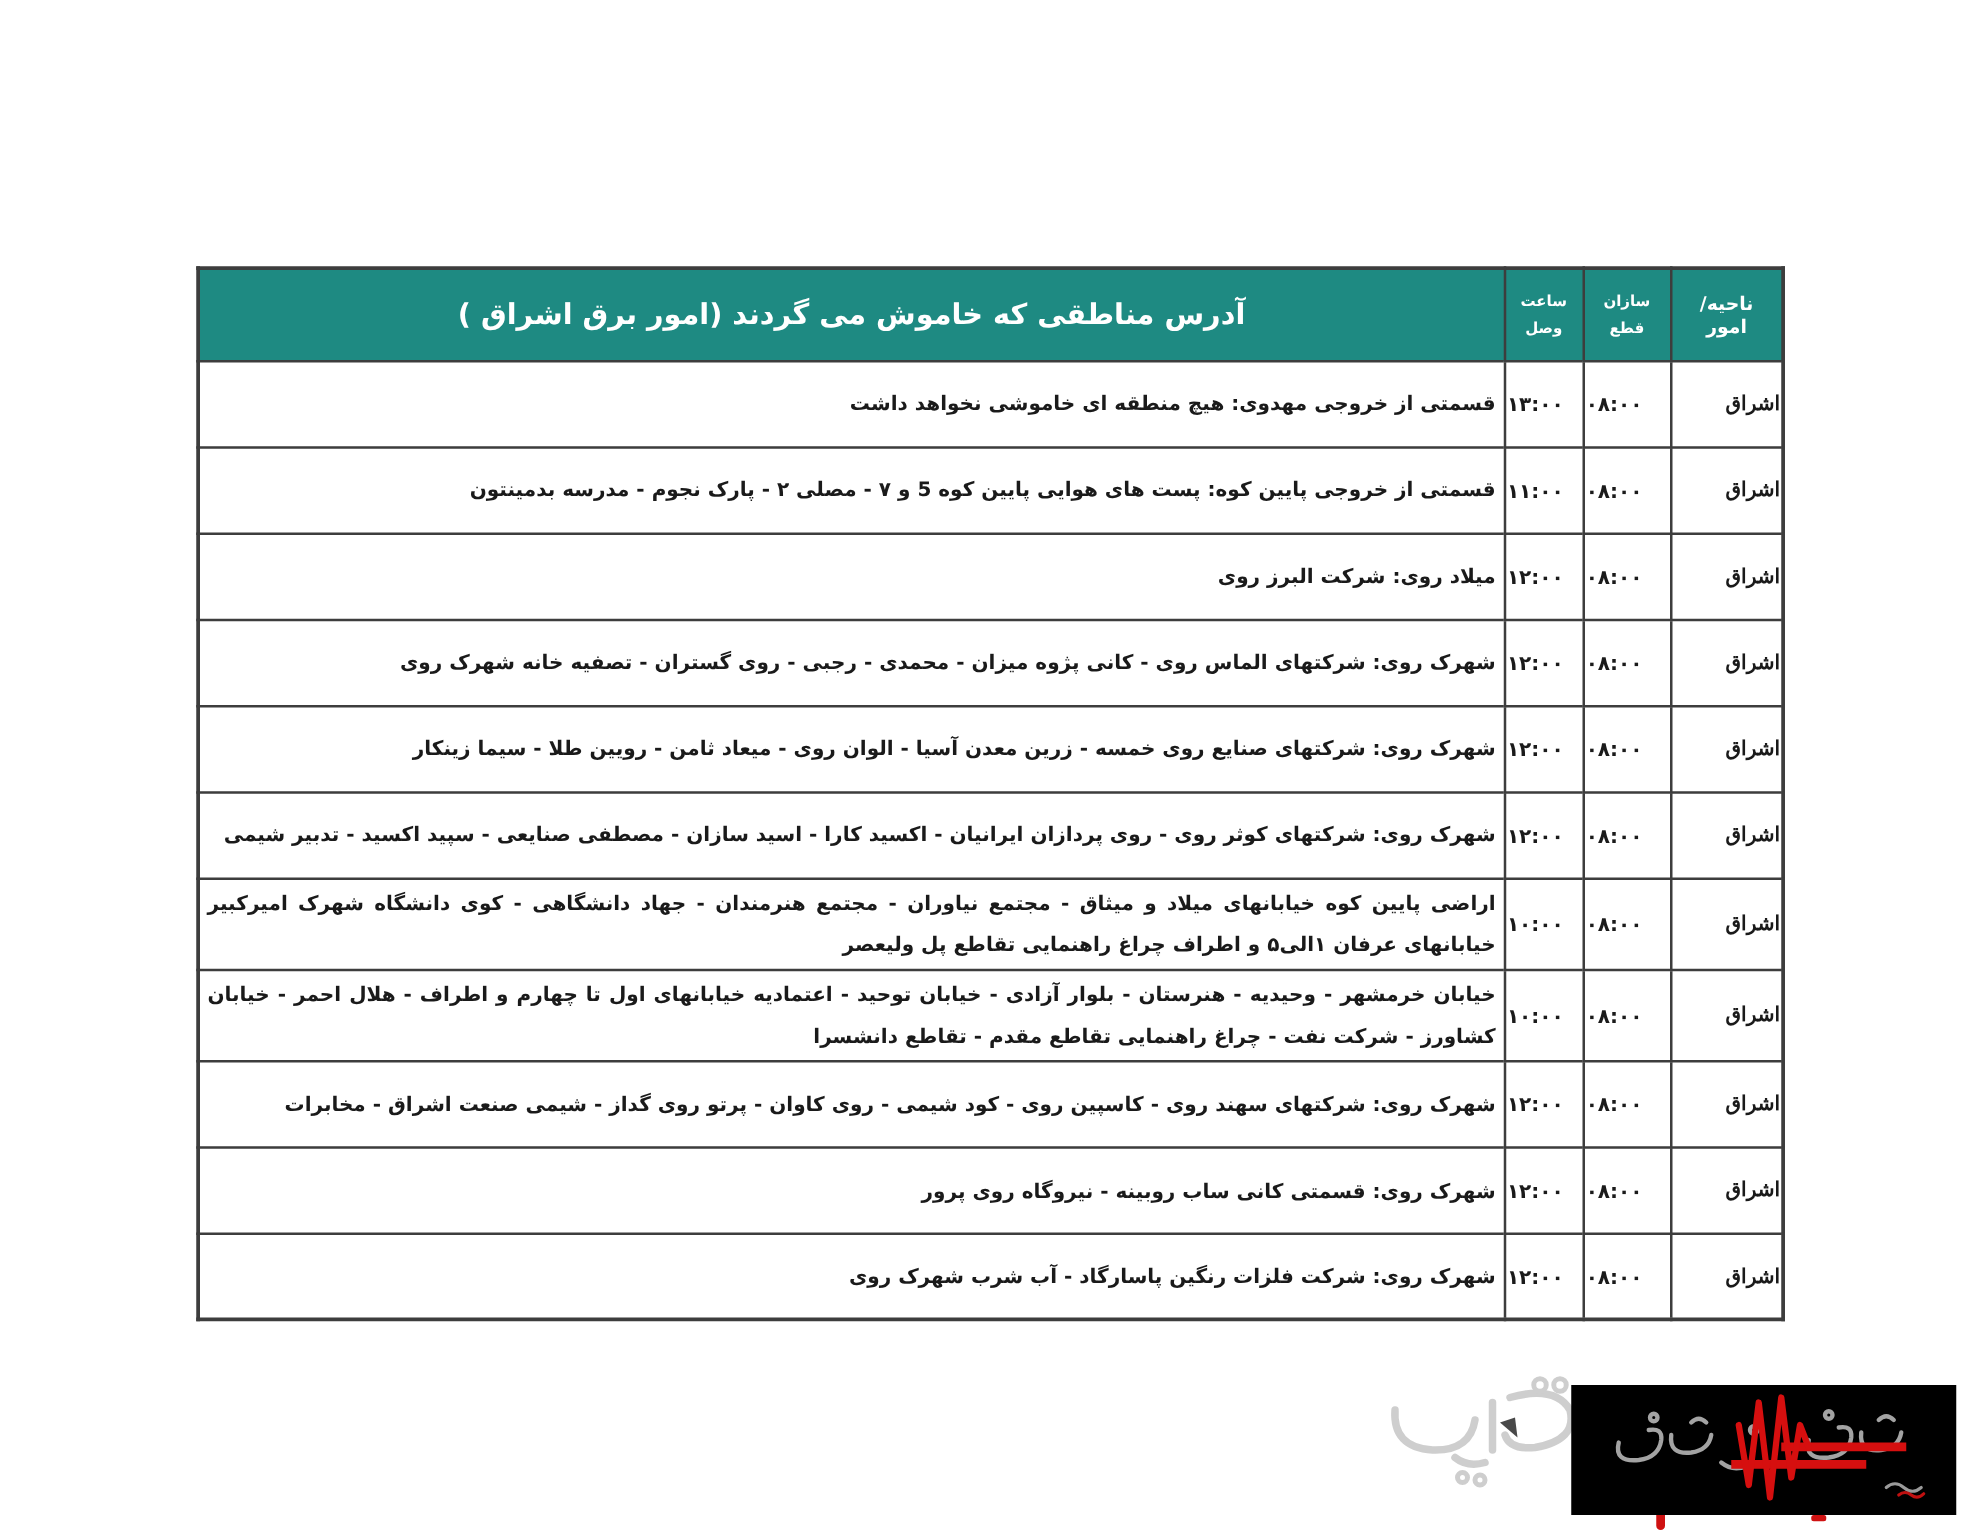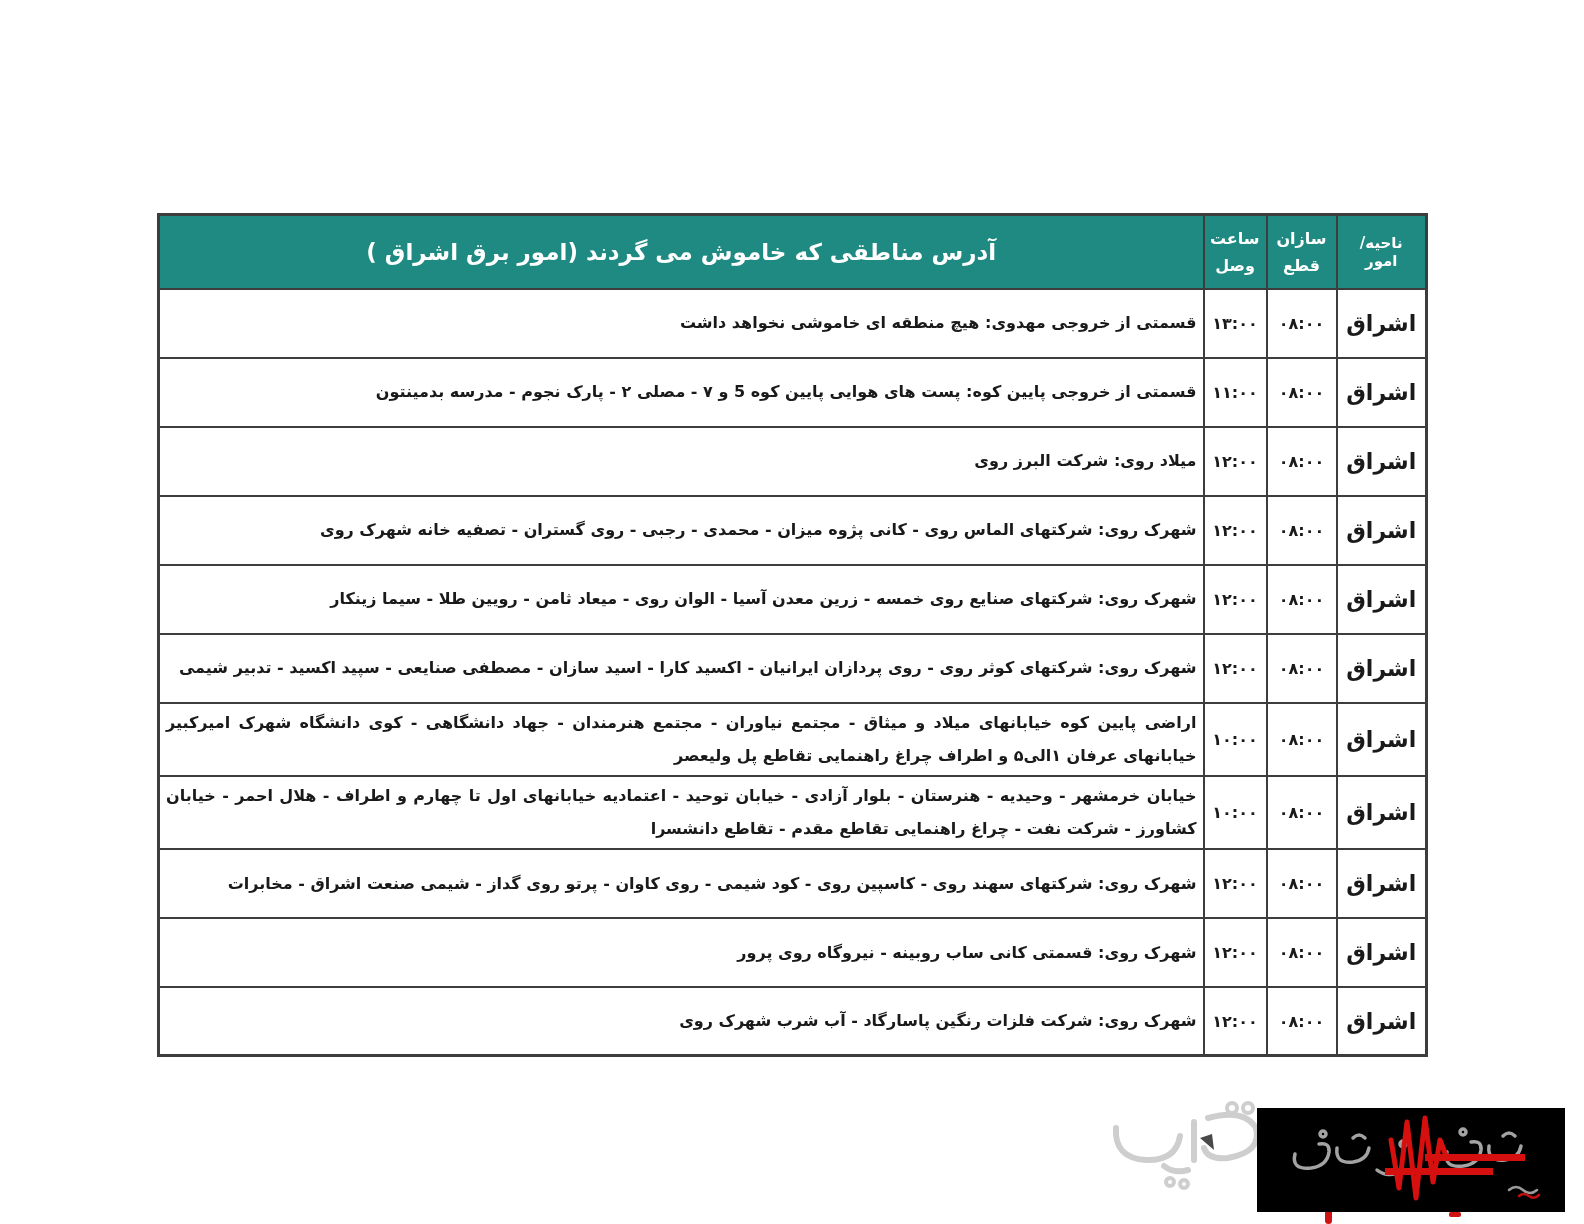--- a/index.html
+++ b/index.html
@@ -12,25 +12,25 @@
   
   table.outage{
     position:absolute;left:157px;top:213px;width:1271px;
     border-collapse:collapse;table-layout:fixed;direction:rtl;
     font-weight:bold;color:#1a1a1a;border:3px solid #3d3d3d;
   }
   table.outage th,table.outage td{border:2px solid #3d3d3d;}
   thead tr{height:74px;}
   thead th{background:#1e8a82;color:#ffffff;font-weight:bold;vertical-align:middle;}
   th.title-h{font-size:23px;padding:0 10px;margin-top:44px;}
-  th.time-h{font-size:16px;line-height:1.7;padding:0 6px;}
+  th.time-h{font-size:12px;line-height:1.7;padding:0 6px;}
   th.region-h{font-size:15px;padding:0 18px;}
   tbody tr{height:69px;}
-  td.region{text-align:center;vertical-align:middle;font-size:22px;}
-  td.time{text-align:center;vertical-align:middle;font-size:16px;letter-spacing:1px;}
+  td.region{vertical-align:middle;font-size:16px;font-family:Liberation Serif, serif;}
+  td.time{text-align:left;vertical-align:middle;font-size:16px;letter-spacing:1px;}
   td.addr{
     text-align:justify;vertical-align:middle;font-size:16px;line-height:2.1;
     padding:2px 6px;
   }
 
   
   .watermark{position:absolute;left:1104px;top:1100px;width:168px;height:92px;opacity:.85;}
 
   
   .news-logo{

